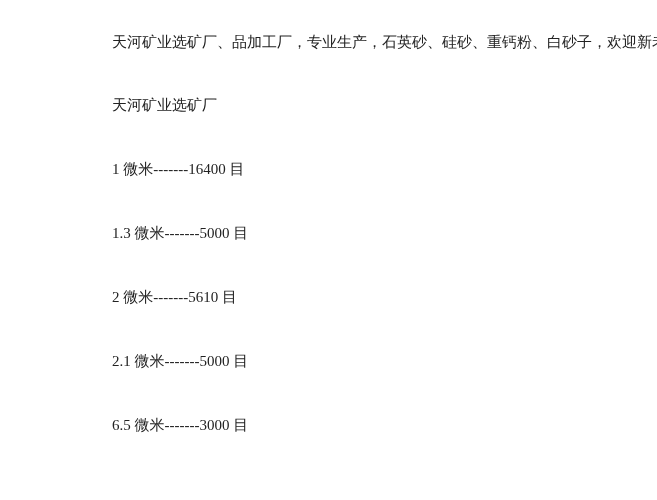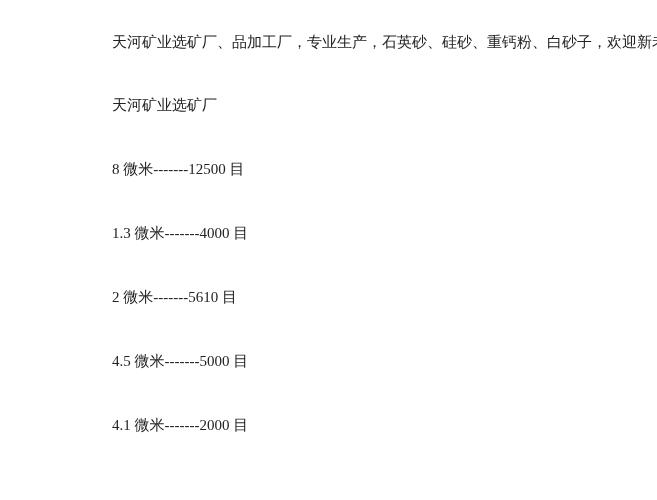--- a/index.html
+++ b/index.html
@@ -26,25 +26,25 @@
     overflow: hidden;
     white-space: pre;
   }
 </style>
 </head>
 <body>
 
 <div class="doc">
   <div class="line">天河矿业选矿厂、品加工厂，专业生产，石英砂、硅砂、重钙粉、白砂子，欢迎新老客户来购。微</div>
   <div class="line">天河矿业选矿厂</div>
-  <div class="line">8 微米-------12500 目</div>
-  <div class="line">1.3 微米-------4000 目</div>
+  <div class="line">1 微米-------16400 目</div>
+  <div class="line">1.3 微米-------5000 目</div>
   <div class="line">2 微米-------5610 目</div>
-  <div class="line">4.5 微米-------5000 目</div>
-  <div class="line">4.1 微米-------2000 目</div>
+  <div class="line">2.1 微米-------5000 目</div>
+  <div class="line">6.5 微米-------3000 目</div>
   
   
   
   
   
   
   
   
   
   

